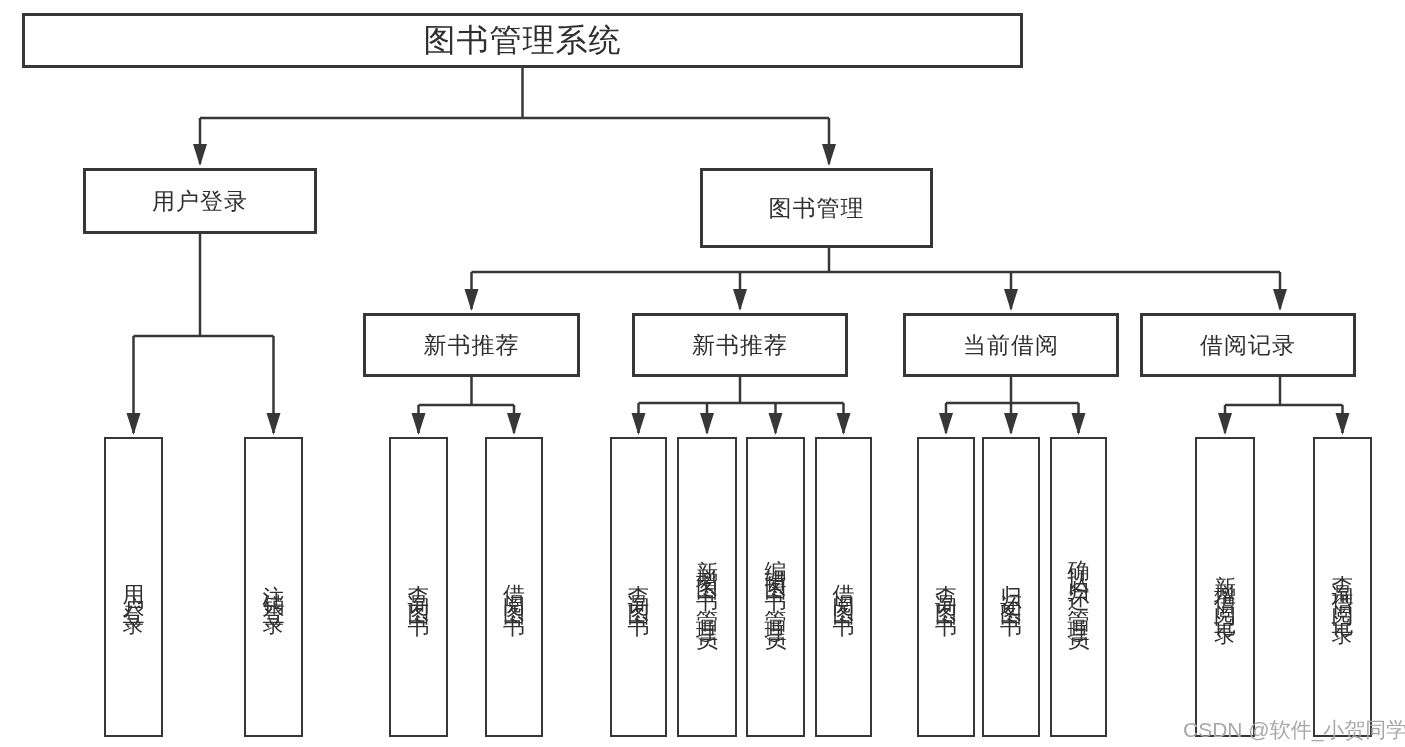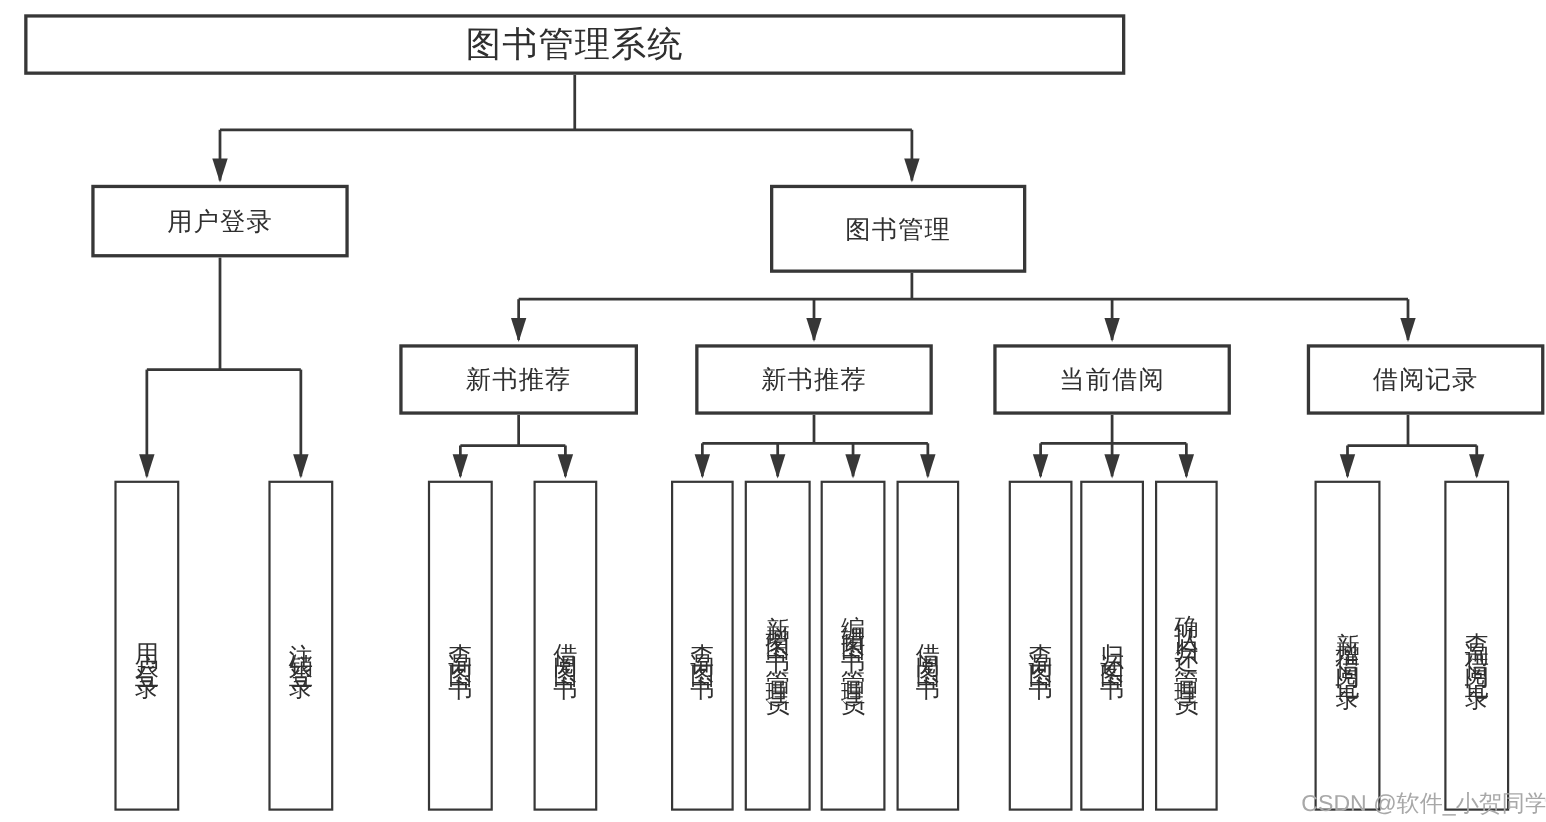--- a/index.html
+++ b/index.html
@@ -131,21 +131,21 @@
 
   <div class="box h" style="left:363px; top:313px; width:217px; height:64px;text-align:right;">
     <span>新书推荐</span>
   </div>
   <div class="box h" style="left:632px; top:313px; width:216px; height:64px;">
     <span>新书推荐</span>
   </div>
   <div class="box h" style="left:903px; top:313px; width:216px; height:64px;">
     <span>当前借阅</span>
   </div>
-  <div class="box h" style="left:1188px; top:313px; width:216px; height:64px;">
+  <div class="box h" style="left:1140px; top:313px; width:216px; height:64px;">
     <span>借阅记录</span>
   </div>
 
   <div class="box v" style="left:104px; top:437px; width:59px; height:300px;">
     <span>用户登录</span>
   </div>
   <div class="box v" style="left:244px; top:437px; width:59px; height:300px;">
     <span>注销登录</span>
   </div>
   <div class="box v" style="left:389px; top:437px; width:59px; height:300px;">

